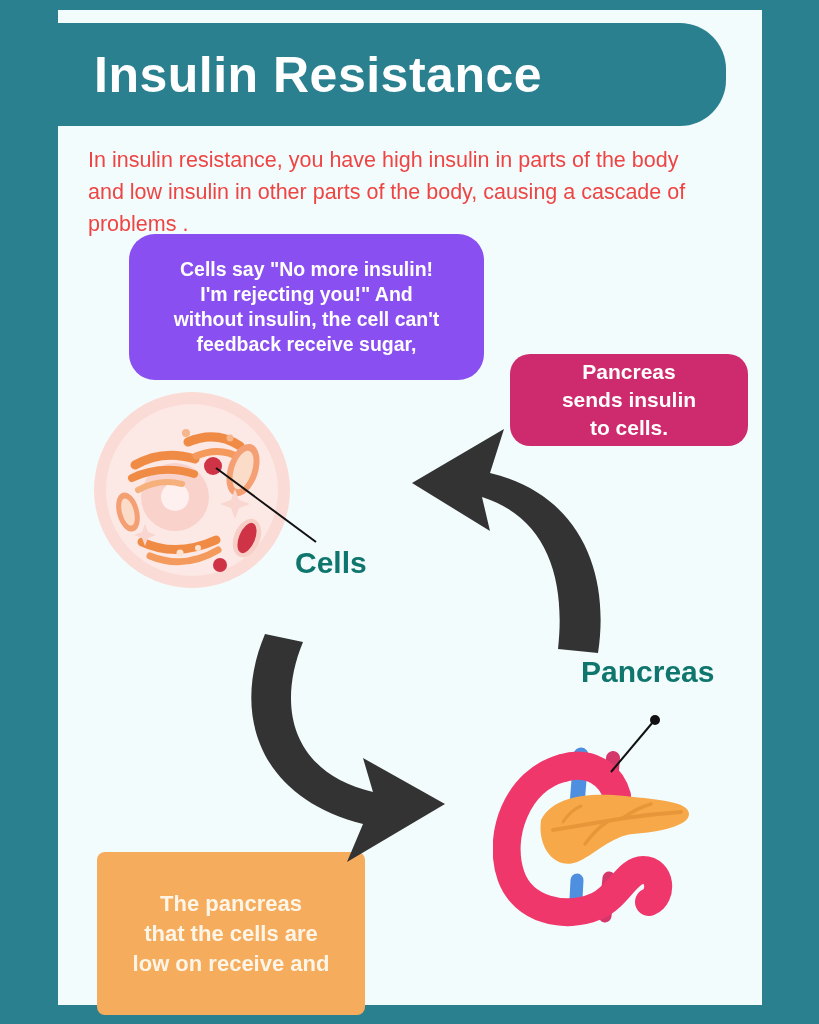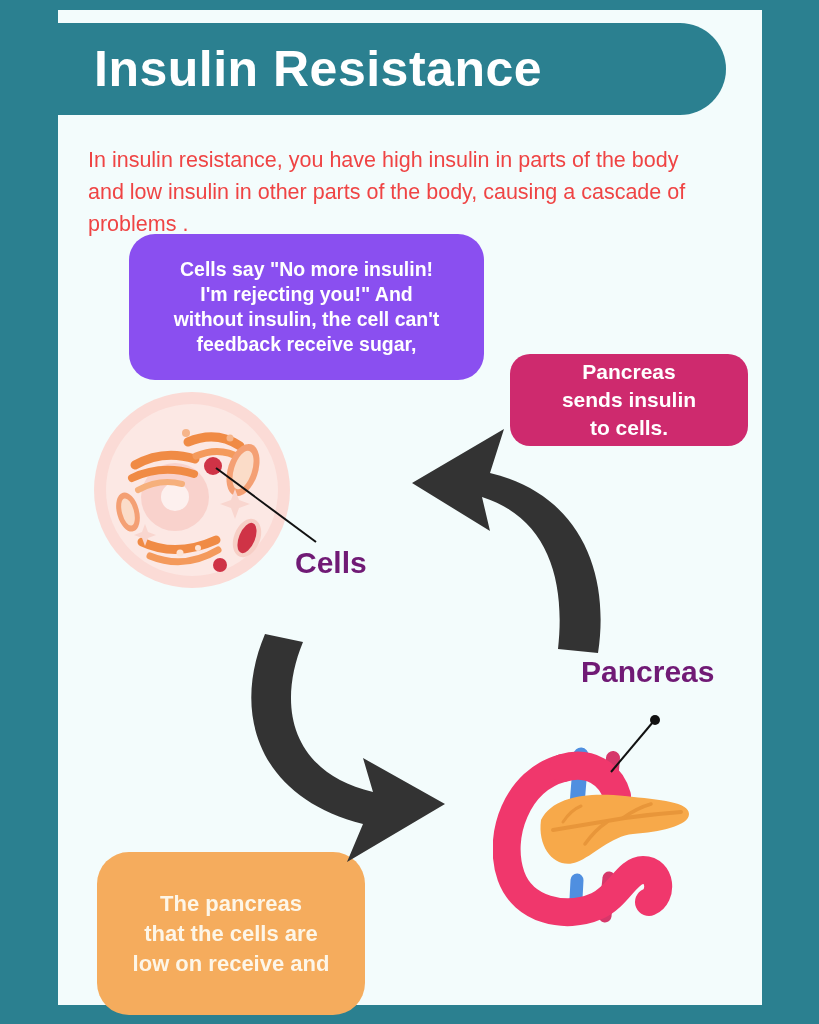--- a/index.html
+++ b/index.html
@@ -31,21 +31,21 @@
     height: 995px;
     background: #f3fcfc;
   }
 
   
   .title-bar {
     position: absolute;
     left: 0px;
     top: 13px;
     width: 668px;
-    height: 92px;
+    height: 103px;
     background: #2b8090;
     border-top-right-radius: 46px;
     border-bottom-right-radius: 46px;
     display: flex;
     align-items: center;
   }
   .title-text {
     color: #ffffff;
     font-size: 50px;
     font-weight: bold;
@@ -103,39 +103,39 @@
     font-size: 21px;
     line-height: 28px;
   }
 
   .callout-feedback {
     left: 39px;
     top: 842px;
     width: 268px;
     height: 163px;
     background: #f5ac5d;
-    border-radius: 32px;
+    border-radius: 8px;
     font-size: 22px;
     line-height: 30px;
     color: #fdf6e8;
   }
 
   
   .illus { position: absolute; }
   .cell-illus  { left: 22px;  top: 380px; width: 230px; height: 210px; }
   .panc-illus  { left: 435px; top: 700px; width: 230px; height: 230px; }
 
   
   .arrow-top    { position: absolute; left: 312px; top: 415px;  width: 260px; height: 235px; }
   .arrow-bottom { position: absolute; left: 155px; top: 618px;  width: 270px; height: 235px; }
 
   
   .label {
     position: absolute;
-    color: #701a75;
+    color: #0f766e;
     font-weight: bold;
     font-family: "Liberation Sans", sans-serif;
     white-space: nowrap;
   }
   .label-cells    { left: 237px; top: 536px; font-size: 30px; }
   .label-pancreas { left: 523px; top: 645px; font-size: 30px; }
 </style>
 </head>
 <body>
 

